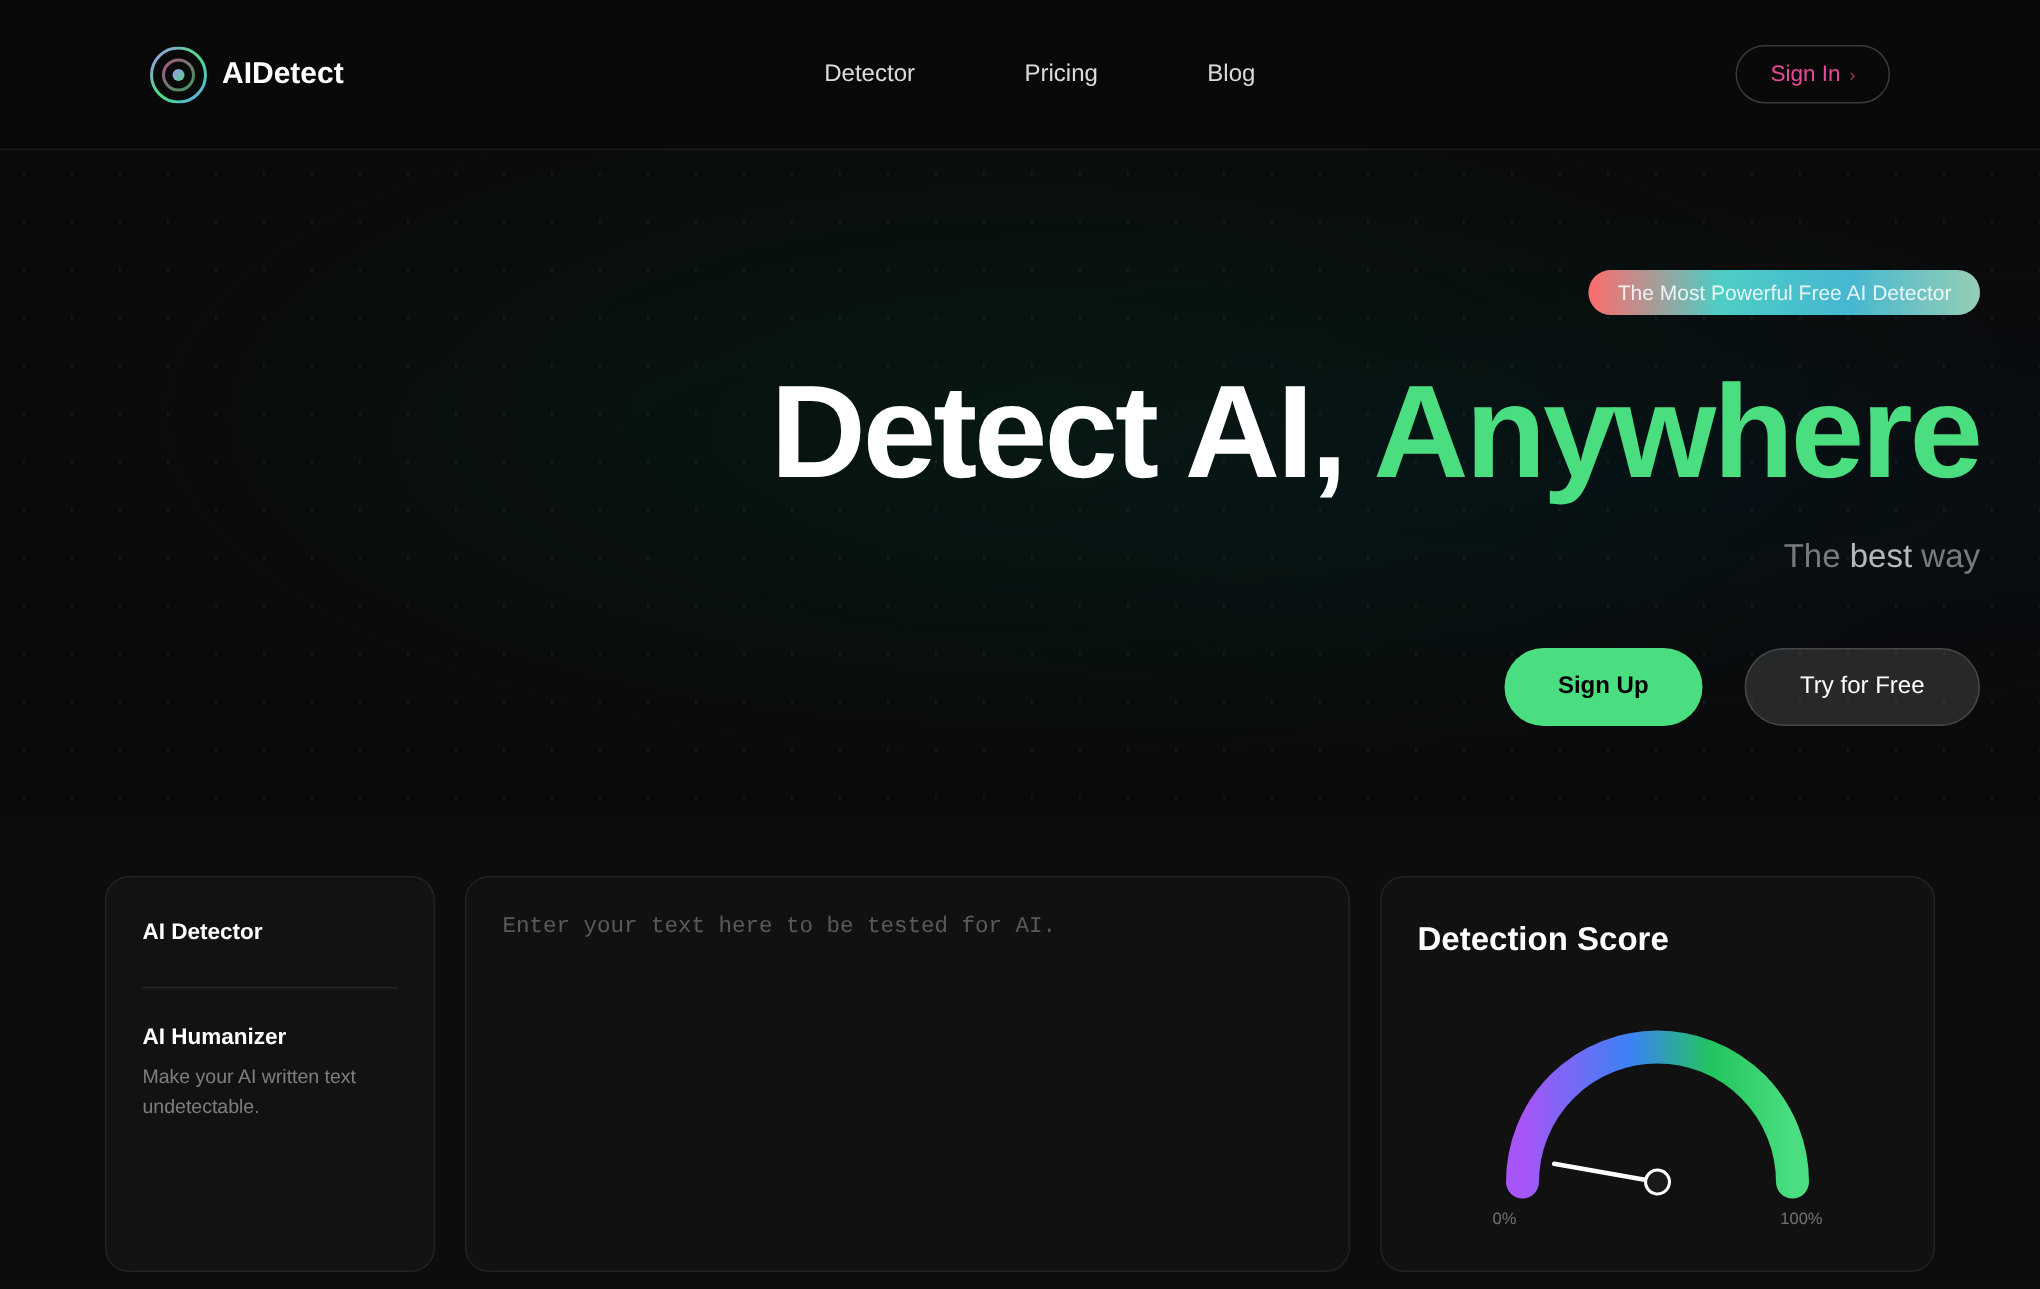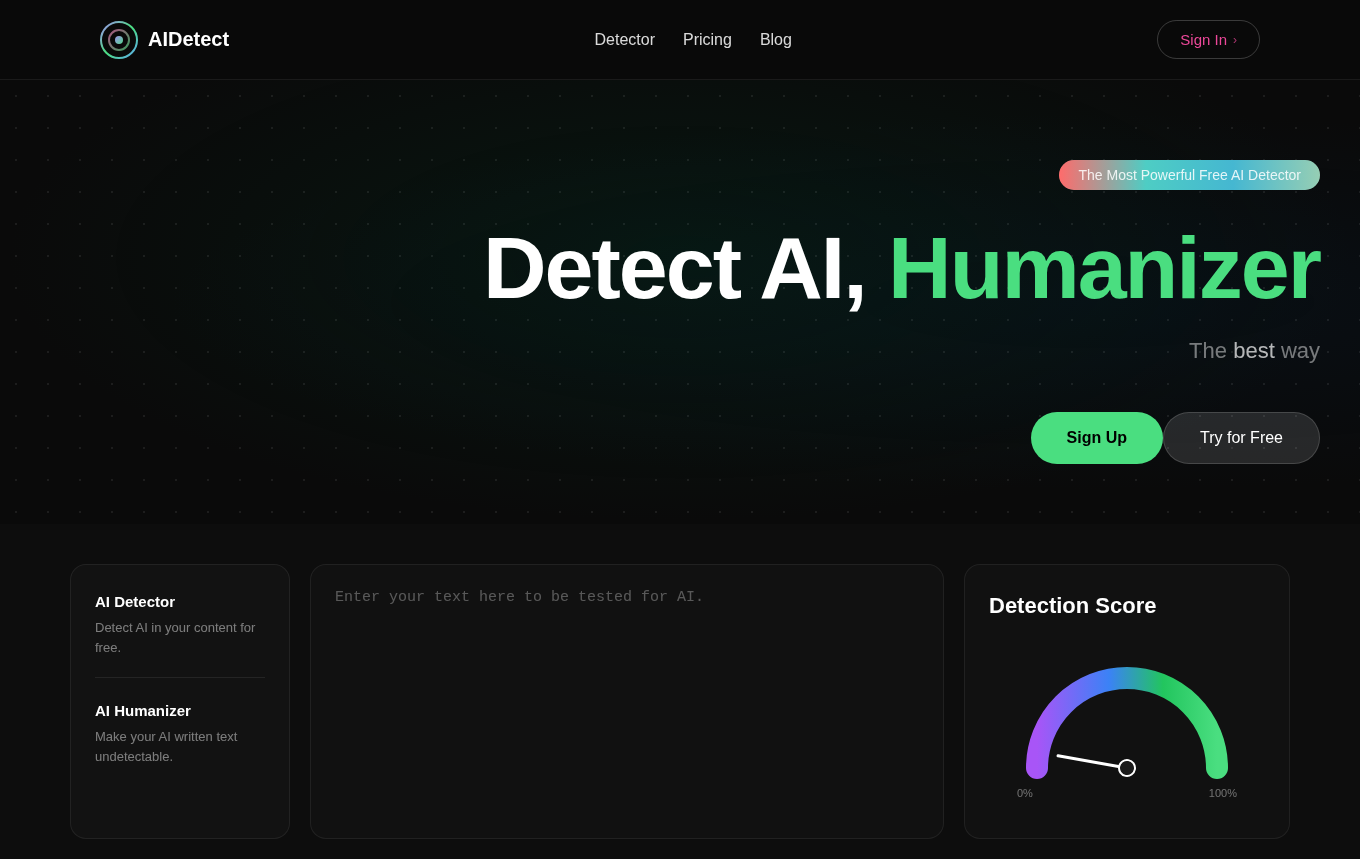--- a/index.html
+++ b/index.html
@@ -12,21 +12,21 @@
       min-height: 859px;
       overflow-x: hidden;
     }
 
     
     nav {
       display: flex;
       align-items: center;
       justify-content: space-between;
       padding: 0 100px;
-      height: 80px;
+      height: 100px;
       border-bottom: 1px solid rgba(255,255,255,0.07);
       background: rgba(10,10,10,0.95);
     }
 
     .nav-logo {
       display: flex;
       align-items: center;
       gap: 10px;
       text-decoration: none;
     }
@@ -37,21 +37,21 @@
     }
 
     .logo-text {
       font-size: 20px;
       font-weight: 600;
       color: #fff;
     }
 
     .nav-links {
       display: flex;
-      gap: 28px;
+      gap: 73px;
       align-items: center;
     }
 
     .nav-link {
       color: rgba(255,255,255,0.85);
       font-size: 16px;
       text-decoration: none;
       cursor: pointer;
     }
 
@@ -150,21 +150,21 @@
       position: relative;
       z-index: 1;
     }
 
     .hero-subtitle .best {
       color: rgba(255,255,255,0.7);
     }
 
     .hero-buttons {
       display: flex;
-      gap: 0;
+      gap: 28px;
       position: relative;
       z-index: 1;
     }
 
     .btn-signup {
       background: #4ade80;
       color: #000;
       border: none;
       border-radius: 30px;
       padding: 16px 36px;
@@ -234,21 +234,21 @@
     }
 
     .text-area-placeholder {
       color: rgba(255,255,255,0.3);
       font-size: 15px;
       padding: 4px;
       font-family: Liberation Mono, monospace;
     }
 
     .right-panel {
-      width: 326px;
+      width: 370px;
       flex-shrink: 0;
       background: rgba(18,18,18,0.9);
       border-radius: 16px;
       border: 1px solid rgba(255,255,255,0.07);
       padding: 28px 24px;
       display: flex;
       flex-direction: column;
       align-items: center;
     }
 
@@ -332,42 +332,41 @@
   </button>
 </nav>
 
 <section class="hero">
   <div class="badge badge-gradient-border">
     <span>The Most Powerful Free AI Detector</span>
   </div>
 
   <h1 class="hero-title">
     <span class="white-part">Detect AI,</span>
-    <span class="green-part">Humanizer</span>
+    <span class="green-part">Anywhere</span>
   </h1>
 
   <p class="hero-subtitle">
     <span>The</span>
     <span class="best">best</span>
     <span> </span>
     <span>way</span>
   </p>
 
   <div class="hero-buttons">
     <button class="btn-signup">Sign Up</button>
     <button class="btn-free">Try for Free</button>
   </div>
 </section>
 
 <div class="bottom-section">
 
   <div class="left-panel">
     <div class="panel-item">
       <div class="panel-item-title">AI Detector</div>
-      <div class="panel-item-desc">Detect AI in your content for free.</div>
     </div>
     <div class="panel-item">
       <div class="panel-item-title">AI Humanizer</div>
       <div class="panel-item-desc">Make your AI written text undetectable.</div>
     </div>
   </div>
 
   <div class="center-panel">
     <div class="text-area-placeholder">Enter your text here to be tested for AI.</div>
   </div>

